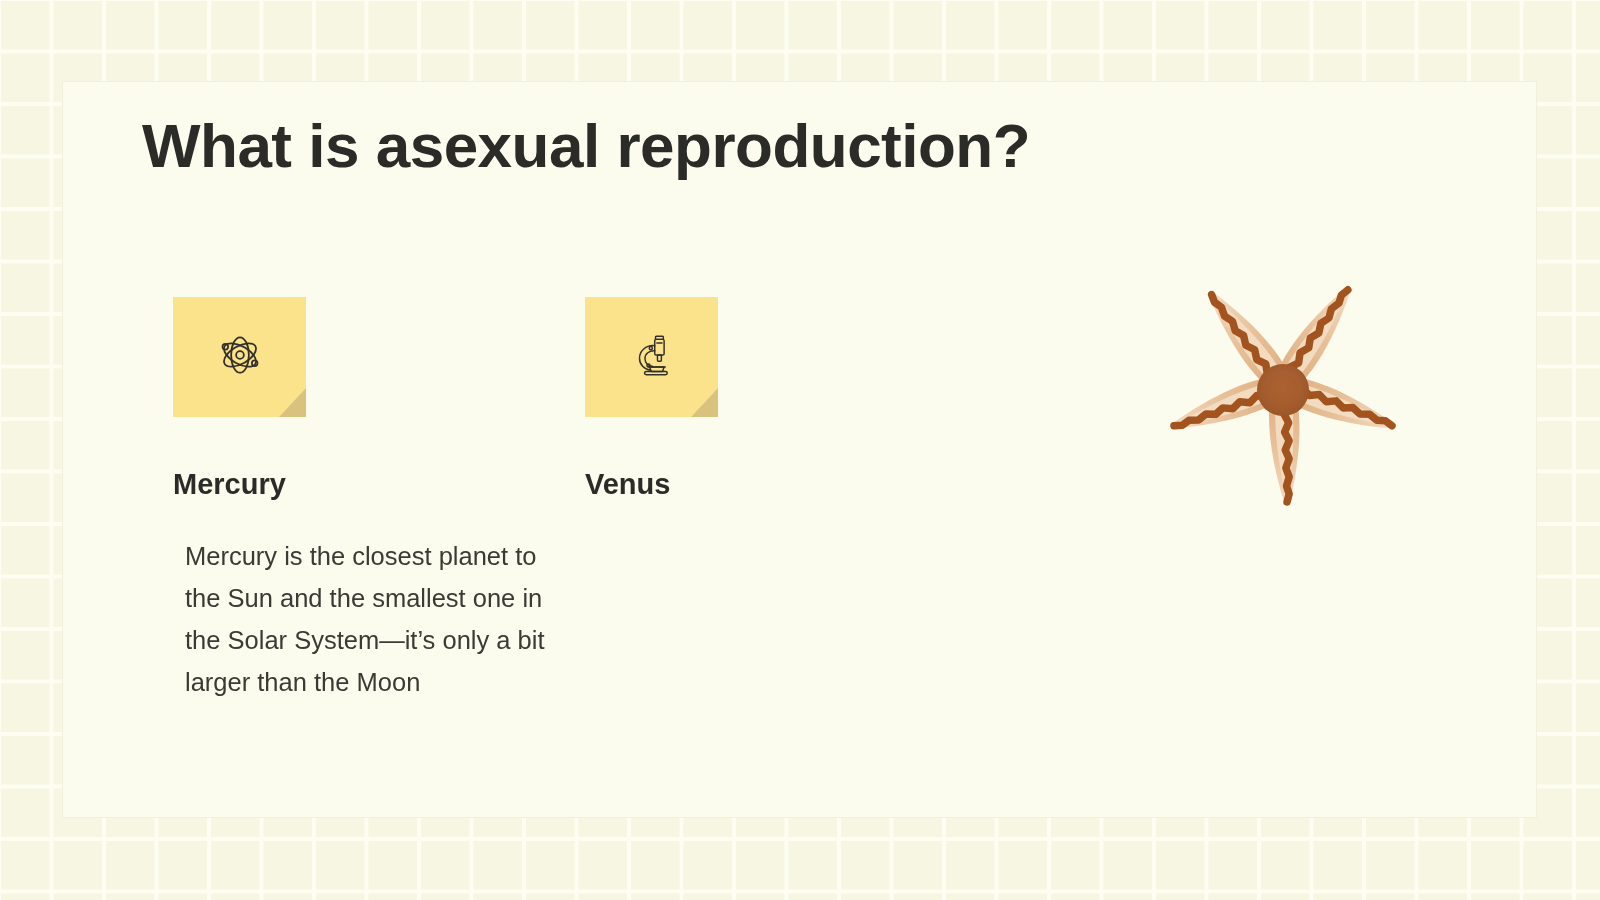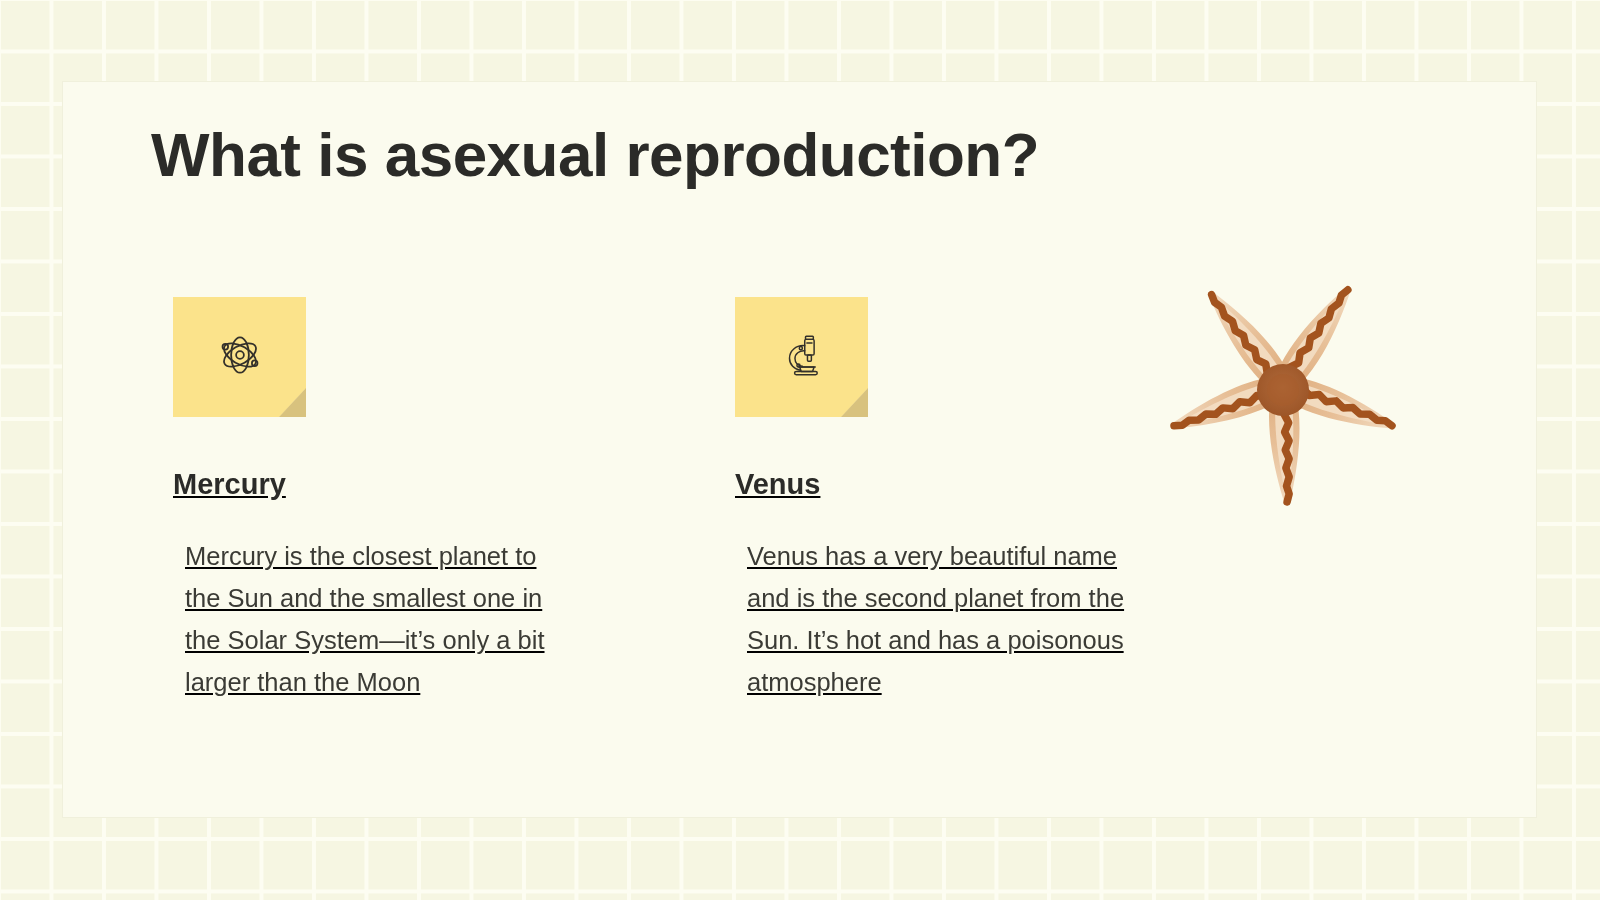--- a/index.html
+++ b/index.html
@@ -40,39 +40,37 @@
     background: #fbfbee;
     border: 1px solid #f0f0dc;
     box-sizing: border-box;
   }
 
   
   .slide-title {
     position: absolute;
     left: 138px;
     top: 108px;
-    margin: 13px;
+    margin: 4px;
     font-size: 62px;
     line-height: 1.1;
     font-weight: 700;
     letter-spacing: -0.5px;
     color: #2b2b28;
     white-space: nowrap;
   }
 
   
   .columns {
     position: absolute;
     left: 173px;
     top: 297px;
     width: 1000px;
     display: flex;
     flex-direction: row;
-    gap: 150px;
-    text-decoration: underline;
   }
   .column {
     width: 412px;
   }
 
   
   .note {
     position: relative;
     width: 133px;
     height: 120px;
@@ -187,21 +185,20 @@
             <circle cx="27.5" cy="45.5" r="2"></circle>
 
             <path d="M29 47.5 H47.5 L45.5 53 H31 Z"></path>
             <line x1="28" y1="47.5" x2="49" y2="47.5"></line>
 
             <rect x="22.5" y="53" width="29" height="4.2" rx="2.1"></rect>
           </svg>
         </div>
       </div>
       <h2 class="col-heading">Venus</h2>
-      <p class="col-body">Venus has a very beautiful name and is the second planet from the Sun. It’s hot and has a poisonous atmosphere</p>
     </div>
 
   </div>
 
   <div class="starfish">
     <svg viewBox="0 0 350 330" xmlns="http://www.w3.org/2000/svg">
       <defs>
         <linearGradient id="armGrad" x1="0" y1="0" x2="0" y2="1">
           <stop offset="0%" stop-color="#f2dcc2"></stop>
           <stop offset="45%" stop-color="#e7bf97"></stop>

